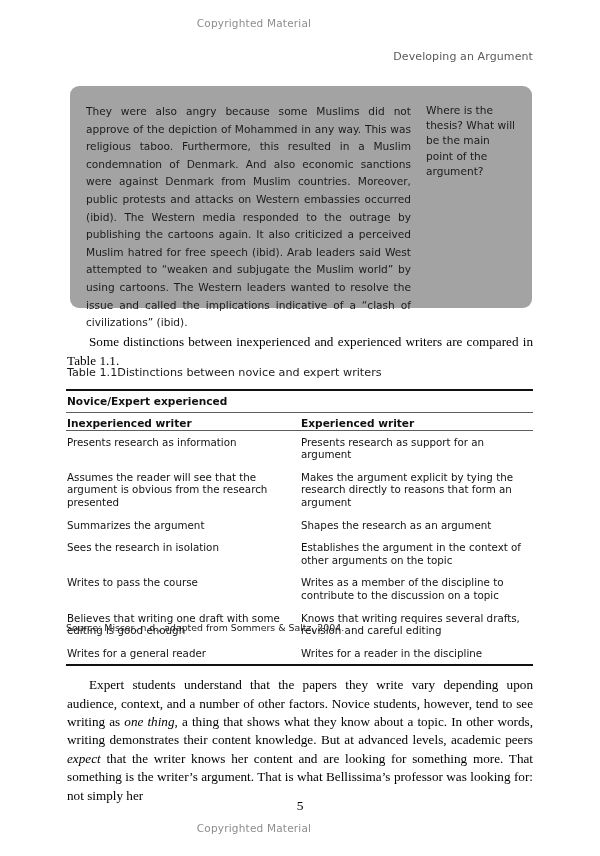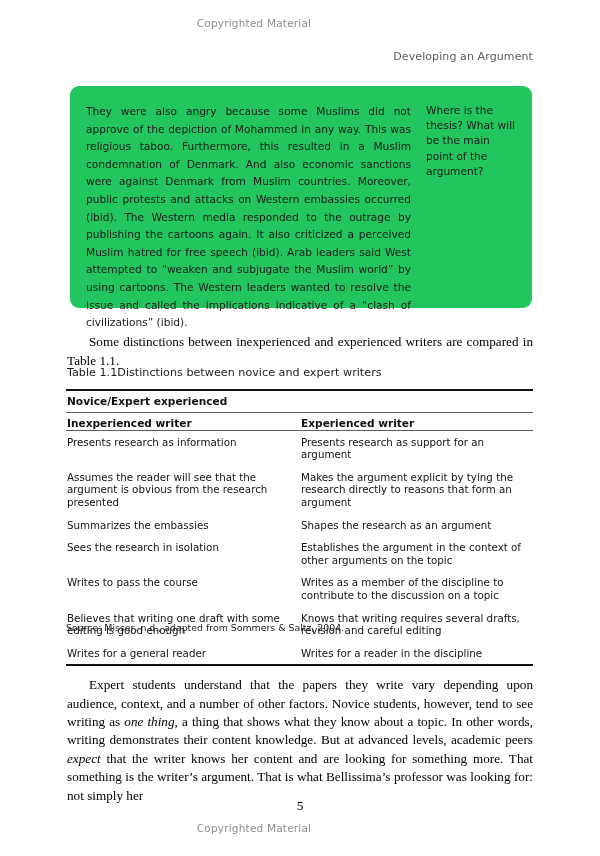--- a/index.html
+++ b/index.html
@@ -43,21 +43,21 @@
     white-space: nowrap;
   }
 
   
   .extract-box {
     position: absolute;
     left: 70px;
     top: 86px;
     width: 462px;
     height: 222px;
-    background: #22c55e;
+    background: #a3a3a3;
     border-radius: 9px;
     box-sizing: border-box;
   }
   .extract-inner {
     position: absolute;
     left: 16px;
     top: 17px;
     width: 325px;
     font-family: "DejaVu Sans", sans-serif;
     font-size: 10.6px;
@@ -206,21 +206,21 @@
   <tbody>
     <tr class="data-row">
       <td>Presents research as information</td>
       <td>Presents research as support for an argument</td>
     </tr>
     <tr class="data-row">
       <td>Assumes the reader will see that the argument is obvious from the research presented</td>
       <td>Makes the argument explicit by tying the research directly to reasons that form an argument</td>
     </tr>
     <tr class="data-row">
-      <td>Summarizes the embassies</td>
+      <td>Summarizes the argument</td>
       <td>Shapes the research as an argument</td>
     </tr>
     <tr class="data-row">
       <td>Sees the research in isolation</td>
       <td>Establishes the argument in the context of other arguments on the topic</td>
     </tr>
     <tr class="data-row">
       <td>Writes to pass the course</td>
       <td>Writes as a member of the discipline to contribute to the discussion on a topic</td>
     </tr>

